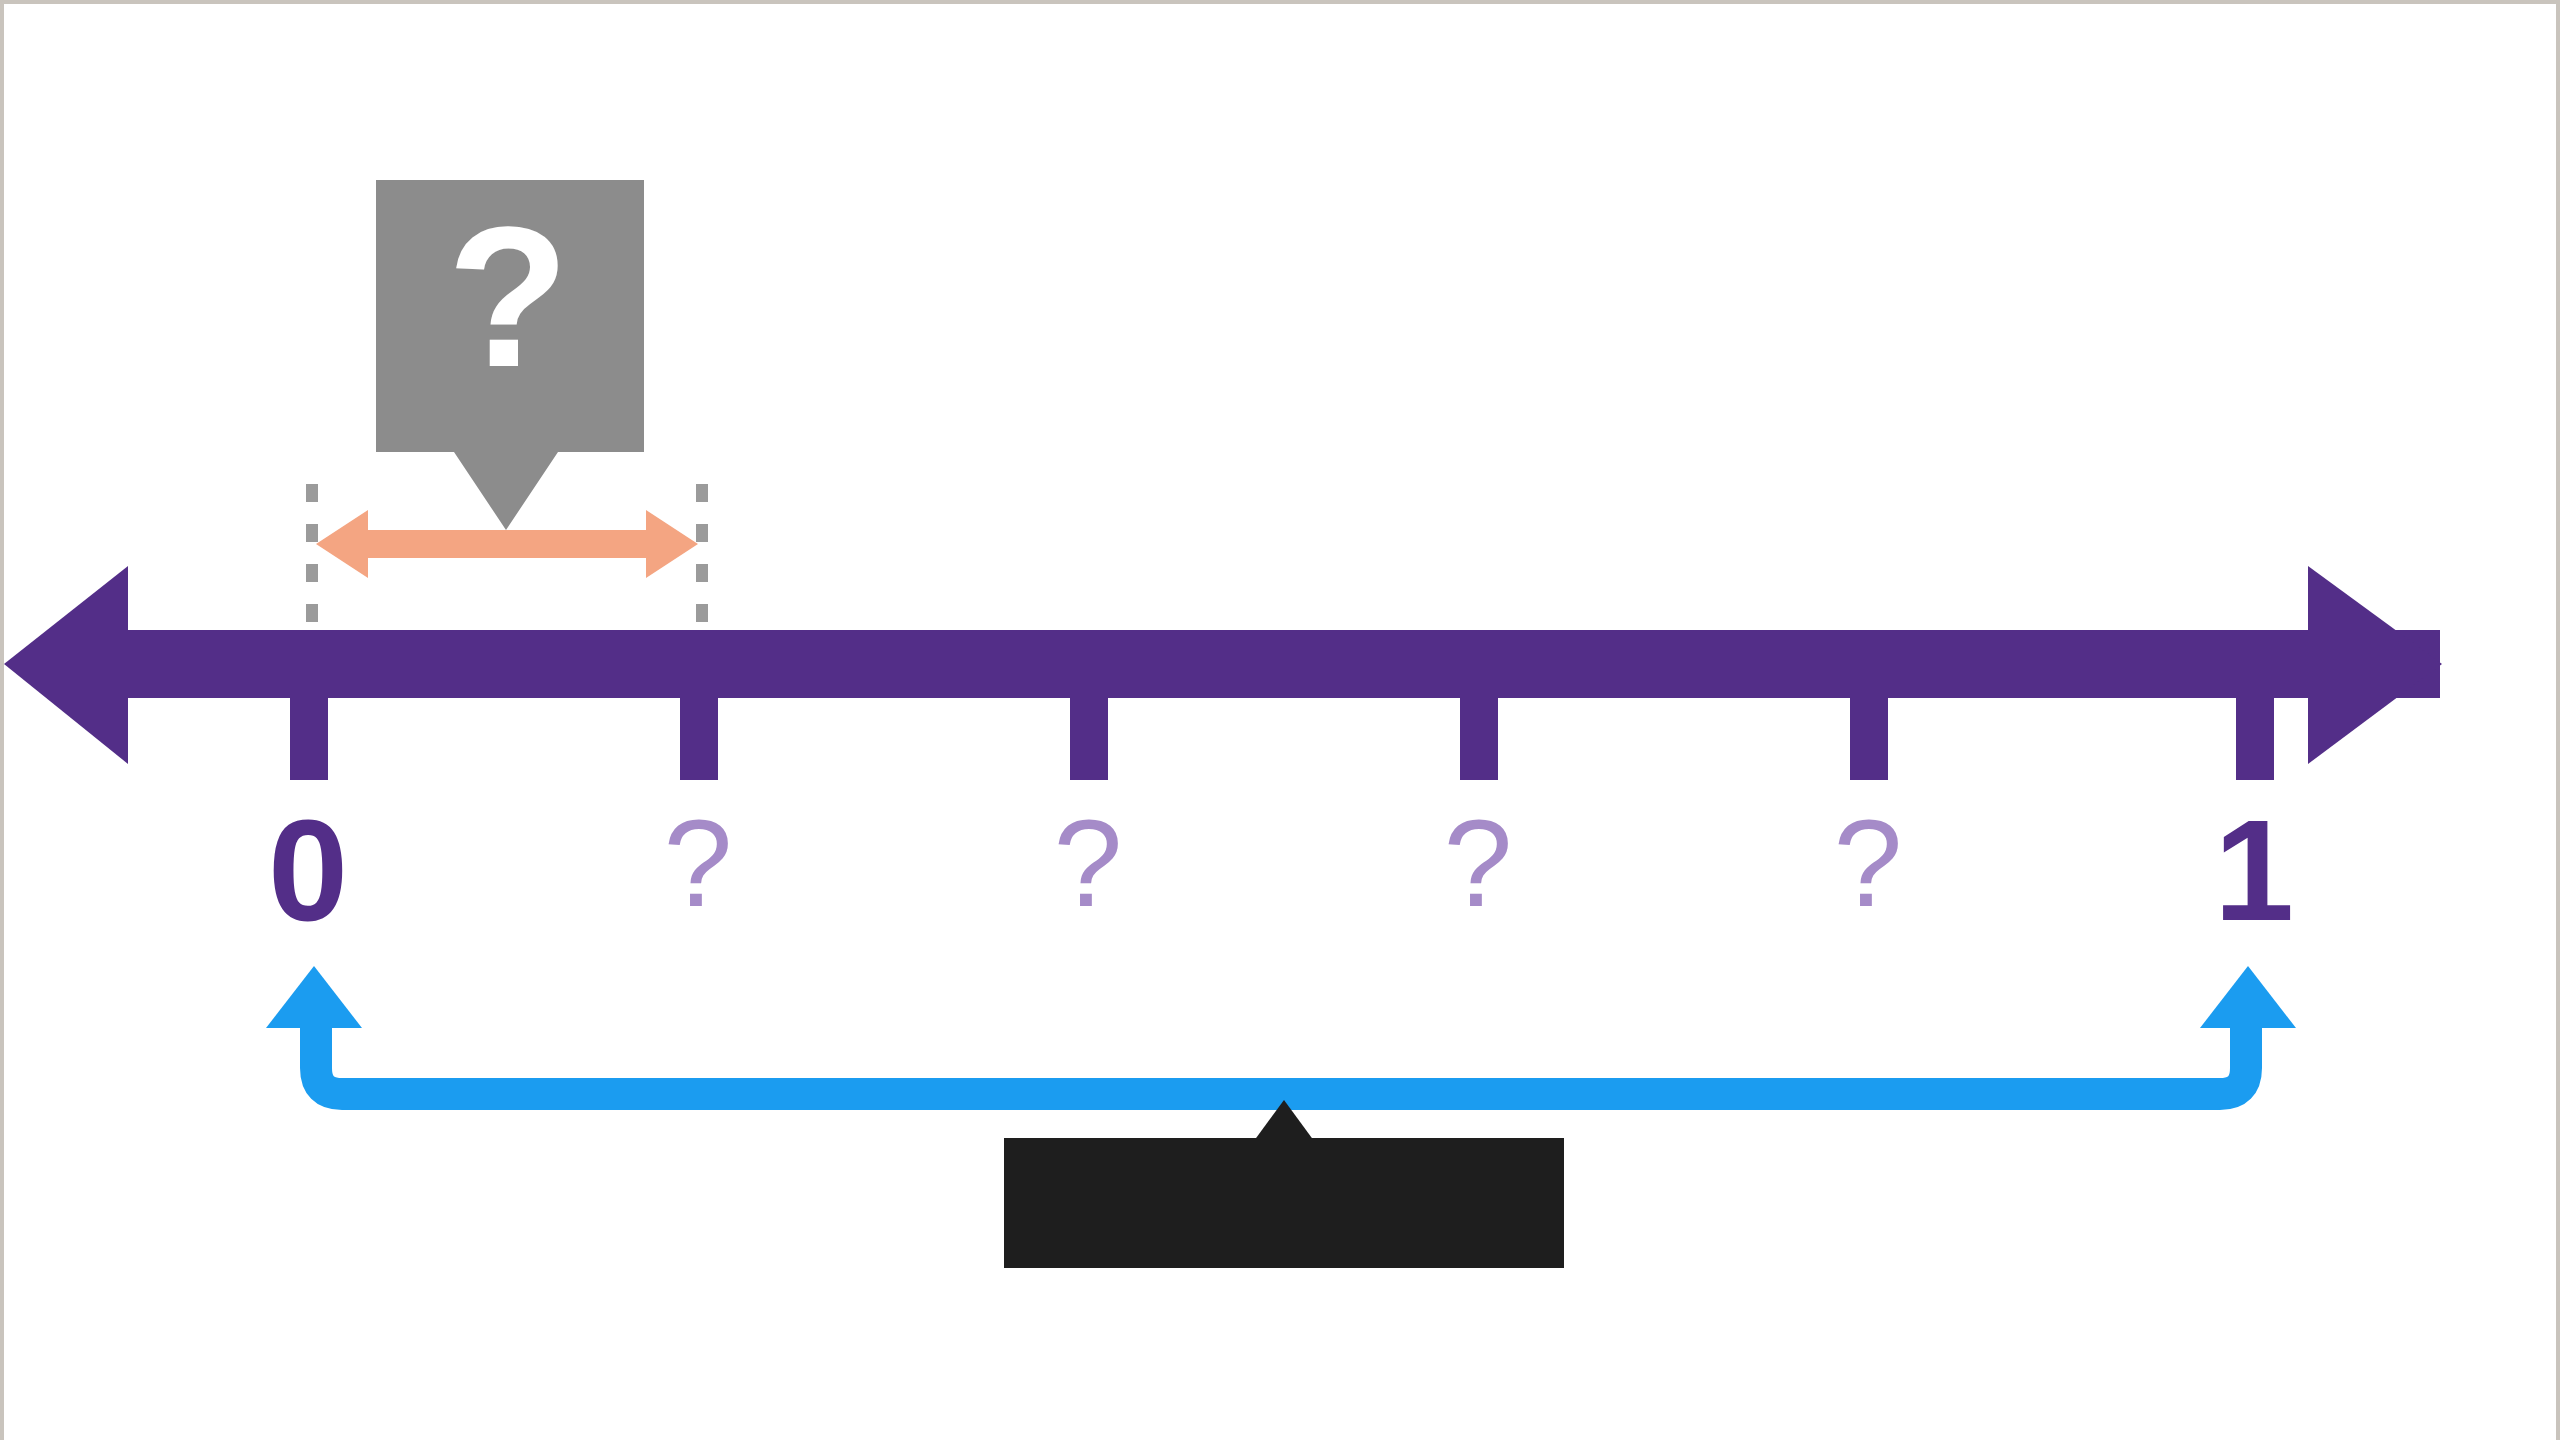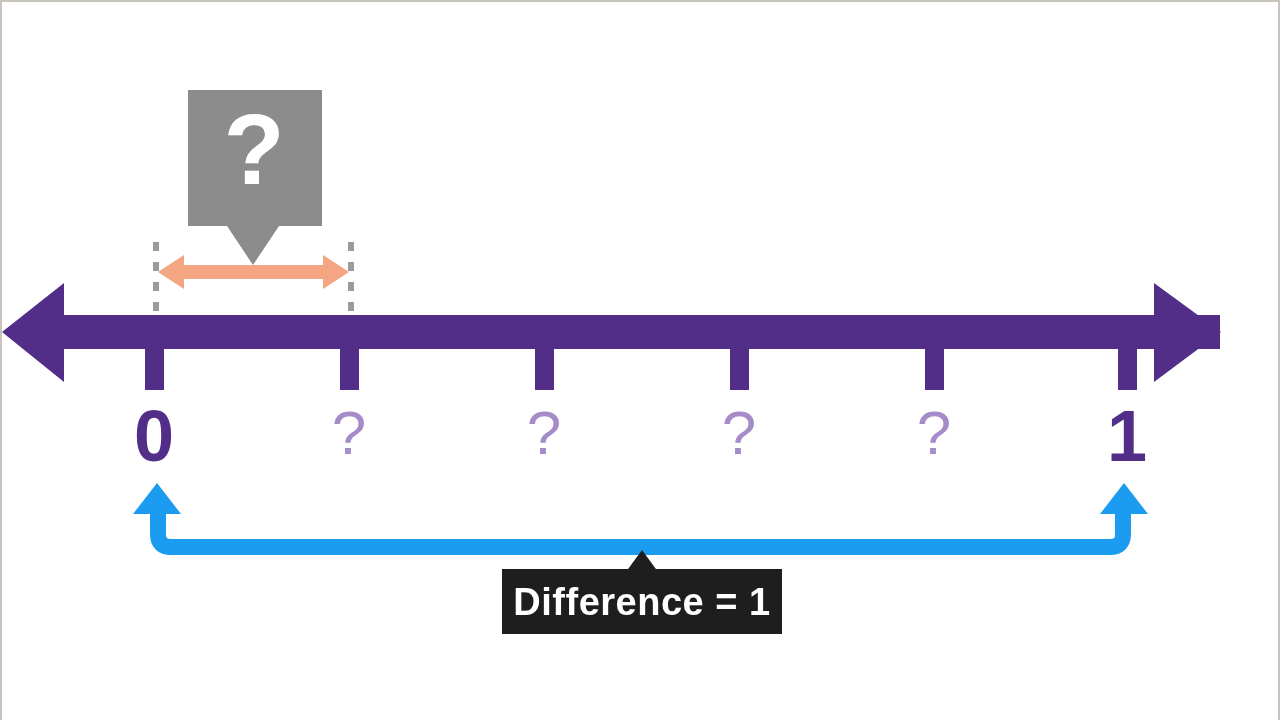--- a/index.html
+++ b/index.html
@@ -121,15 +121,14 @@
   <div class="txt qlabel" style="left:347px; top:400px;">?</div>
 
   <div class="txt qlabel" style="left:542px; top:400px;">?</div>
 
   <div class="txt qlabel" style="left:737px; top:400px;">?</div>
 
   <div class="txt qlabel" style="left:932px; top:400px;">?</div>
 
   <div class="txt endlabel" style="left:1125px; top:398px;">1</div>
 
-  <div class="txt diff-text" style="left:640px; top:581px;">Difference = 1</div>
 
 </div>
 
 </body></html>

